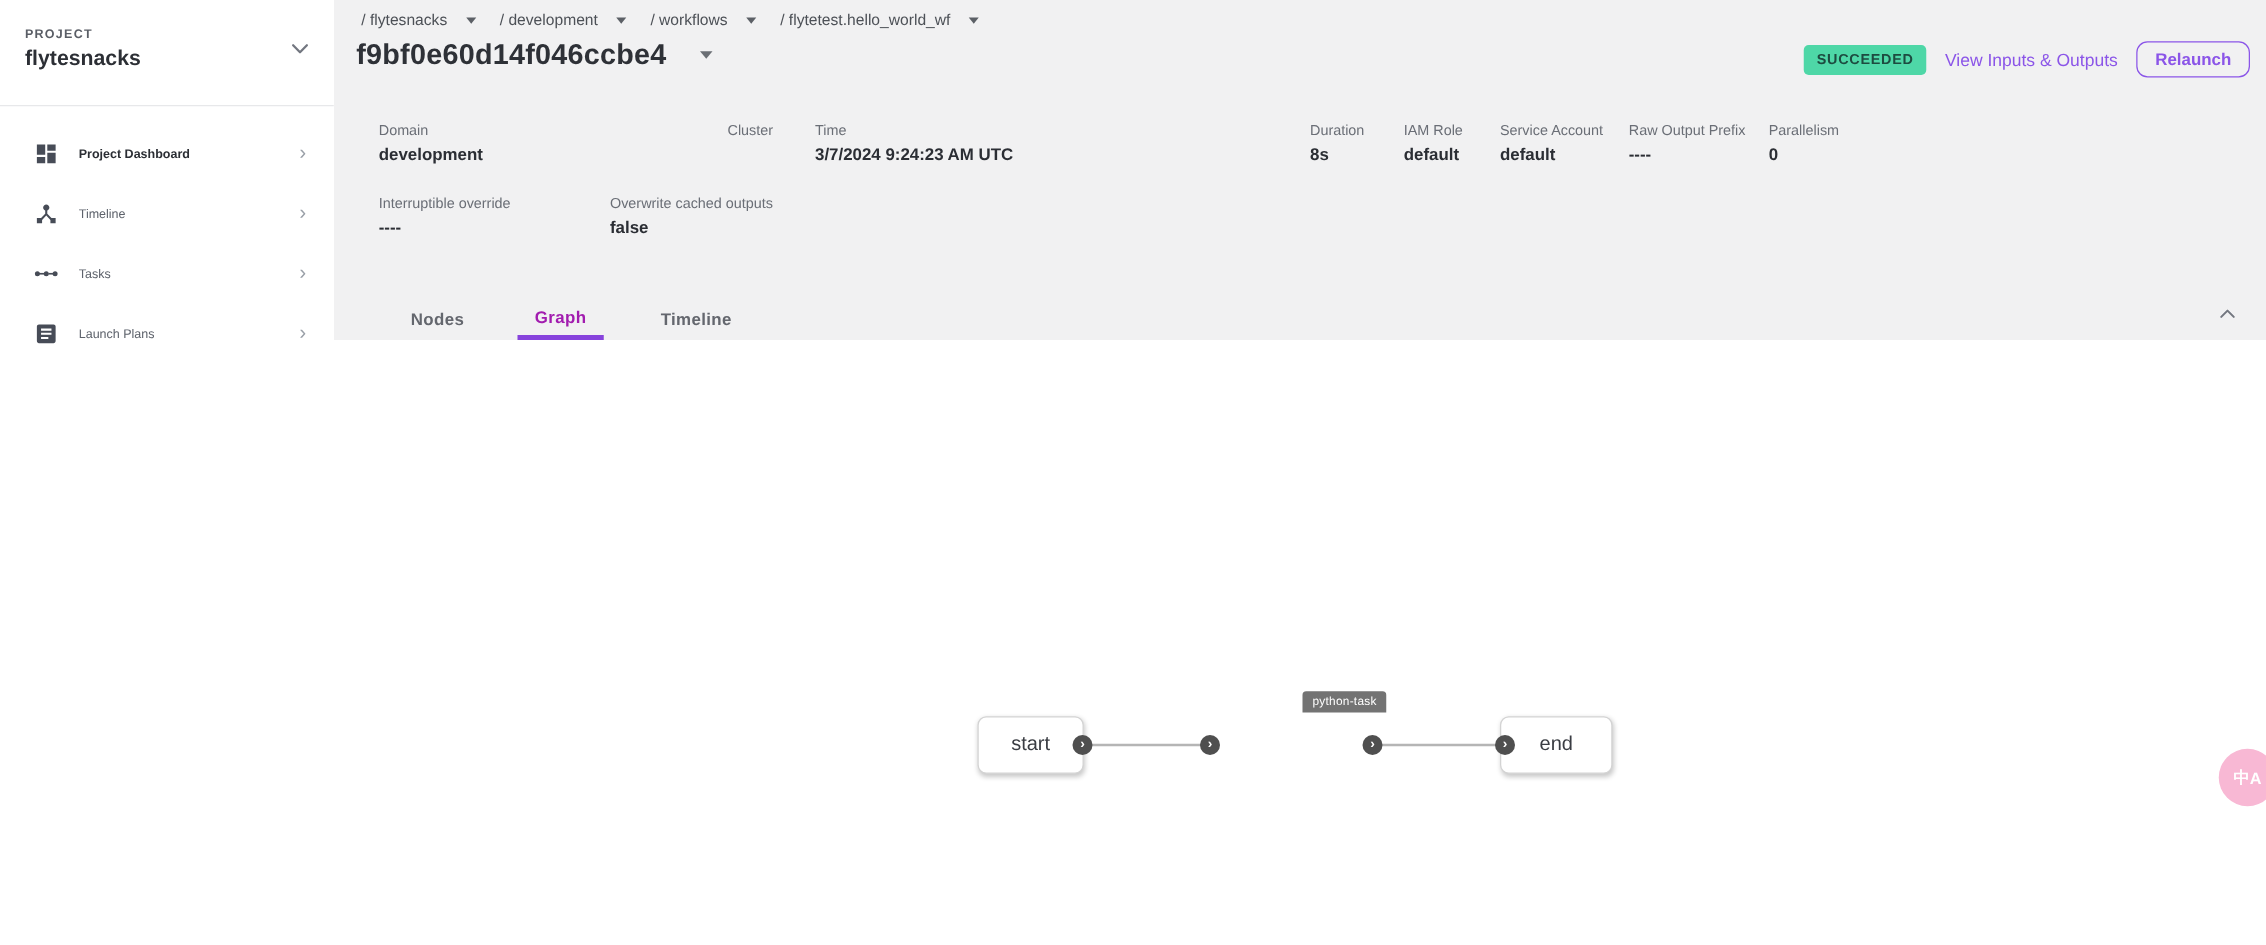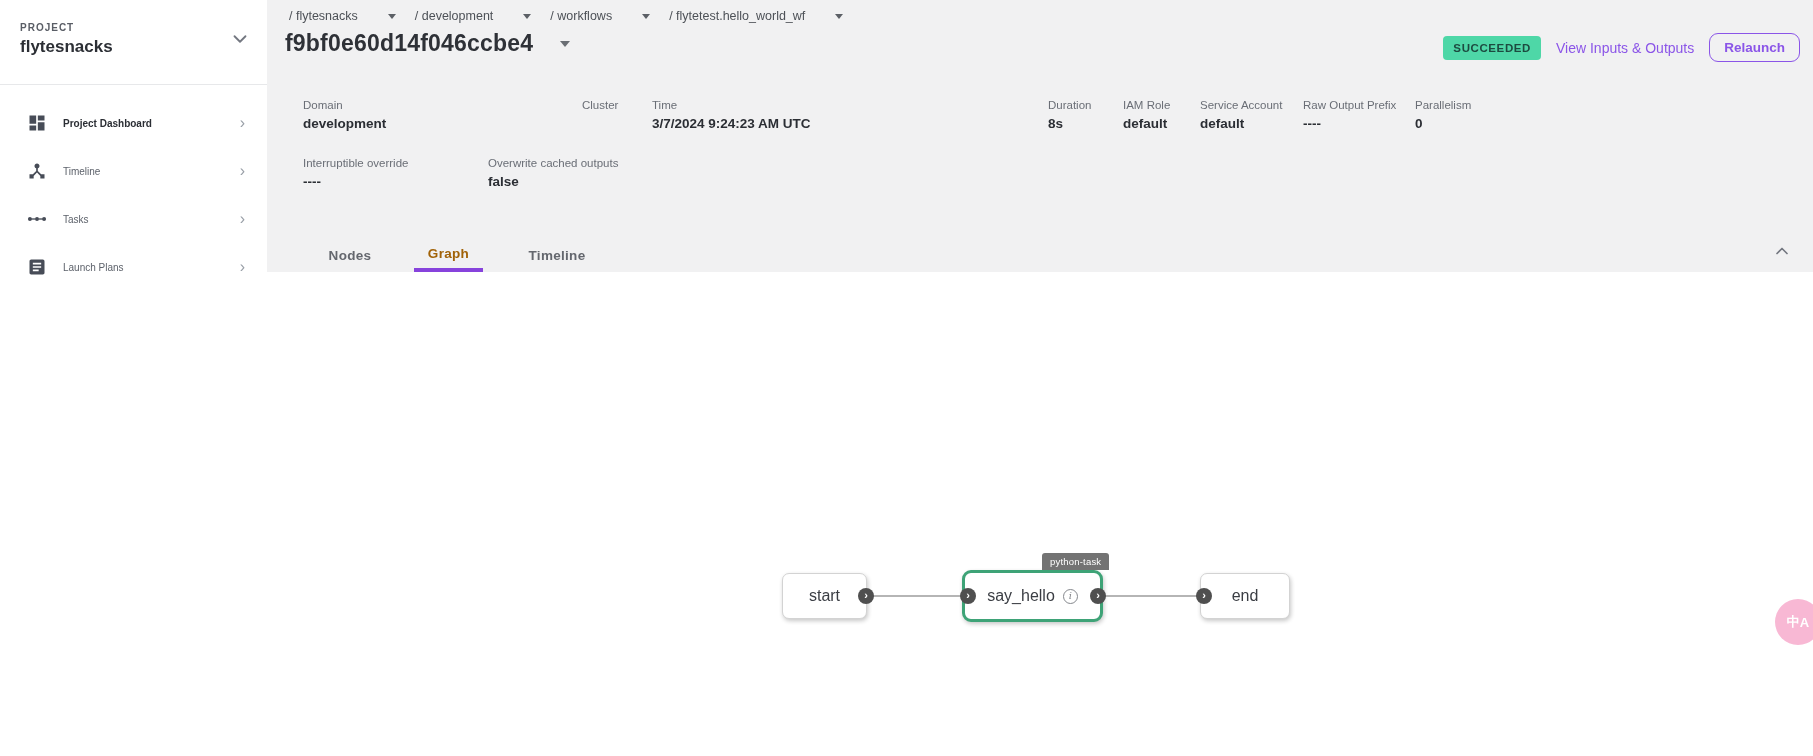--- a/index.html
+++ b/index.html
@@ -24,21 +24,21 @@
   .sb-chev { position:absolute; right:22px; color:#9aa0a8; font-size:16px; line-height:1; }
   svg.micon { fill:#474c57; }
   svg.stroke-ic { fill:none; stroke:#737780; stroke-width:2; stroke-linecap:round; stroke-linejoin:round; }
 
   
   .main { position:absolute; left:267px; top:0; width:1546px; height:756px;
     background:#f1f1f2; }
 
   .breadcrumbs { position:absolute; left:22px; top:9px; display:flex; align-items:center;
     gap:19px; font-size:12.5px; color:#4d5157; }
-  .crumb { display:flex; align-items:center; gap:30px; cursor:pointer; }
+  .crumb { display:flex; align-items:center; gap:15px; cursor:pointer; }
   .caret-down { width:0; height:0; border-left:4.5px solid transparent;
     border-right:4.5px solid transparent; border-top:5.5px solid #5c6066; display:inline-block; }
 
   .exec-title-row { position:absolute; left:18px; top:30px; display:flex; align-items:center;
     gap:27px; cursor:pointer; }
   .exec-title { font-size:23px; font-weight:600; color:#2e3137; letter-spacing:0.2px; }
   .title-caret { width:0; height:0; border-left:5px solid transparent;
     border-right:5px solid transparent; border-top:6px solid #6a6e74; }
 
   .controls { position:absolute; top:33px; right:13px; display:flex; align-items:center; gap:15px; }
@@ -52,21 +52,21 @@
   .detail { position:absolute; }
   .detail.r1 { top:99px; }
   .detail.r2 { top:157px; }
   .detail .lbl { font-size:11.5px; color:#6a6e76; margin-bottom:5px; white-space:nowrap; }
   .detail .val { font-size:13.5px; font-weight:700; color:#2b2e34; white-space:nowrap; }
 
   .tabbar { position:absolute; left:0; top:234px; width:100%; height:38px; }
   .tab { position:absolute; bottom:0; height:34px; display:flex; align-items:center;
     justify-content:center; font-size:13.5px; font-weight:600; letter-spacing:0.3px;
     color:#64676e; cursor:pointer; }
-  .tab.active { color:#a16207; border-bottom:4px solid #8743dc; }
+  .tab.active { color:#a21caf; border-bottom:4px solid #8743dc; }
   .tab-nodes { left:43px; width:80px; }
   .tab-graph { left:147px; width:69px; }
   .tab-timeline { left:250px; width:80px; }
   .collapse-btn { position:absolute; right:21px; top:7px; cursor:pointer; }
 
   
   .canvas { position:absolute; left:0; top:272px; width:1546px; height:484px;
     background:#ffffff; overflow:hidden; }
 
   .gnode { position:absolute; background:#fff; border:1px solid #d3d3d3; border-radius:7px;
@@ -249,24 +249,20 @@
 
       <div class="edge" style="left:599px; width:102px;"></div>
       <div class="edge" style="left:831px; width:106px;"></div>
 
       <div class="gnode node-start">
         <span>start</span>
       </div>
 
       <div class="task-type-badge">python-task</div>
 
-      <div class="gnode task node-task">
-        <span>say_hello</span>
-        <span class="info-ic">i</span>
-      </div>
 
       <div class="gnode node-end">
         <span>end</span>
       </div>
 
       <div class="port" style="left:591px">
           <span>›</span>
         </div>
       <div class="port" style="left:693px">
           <span>›</span>

